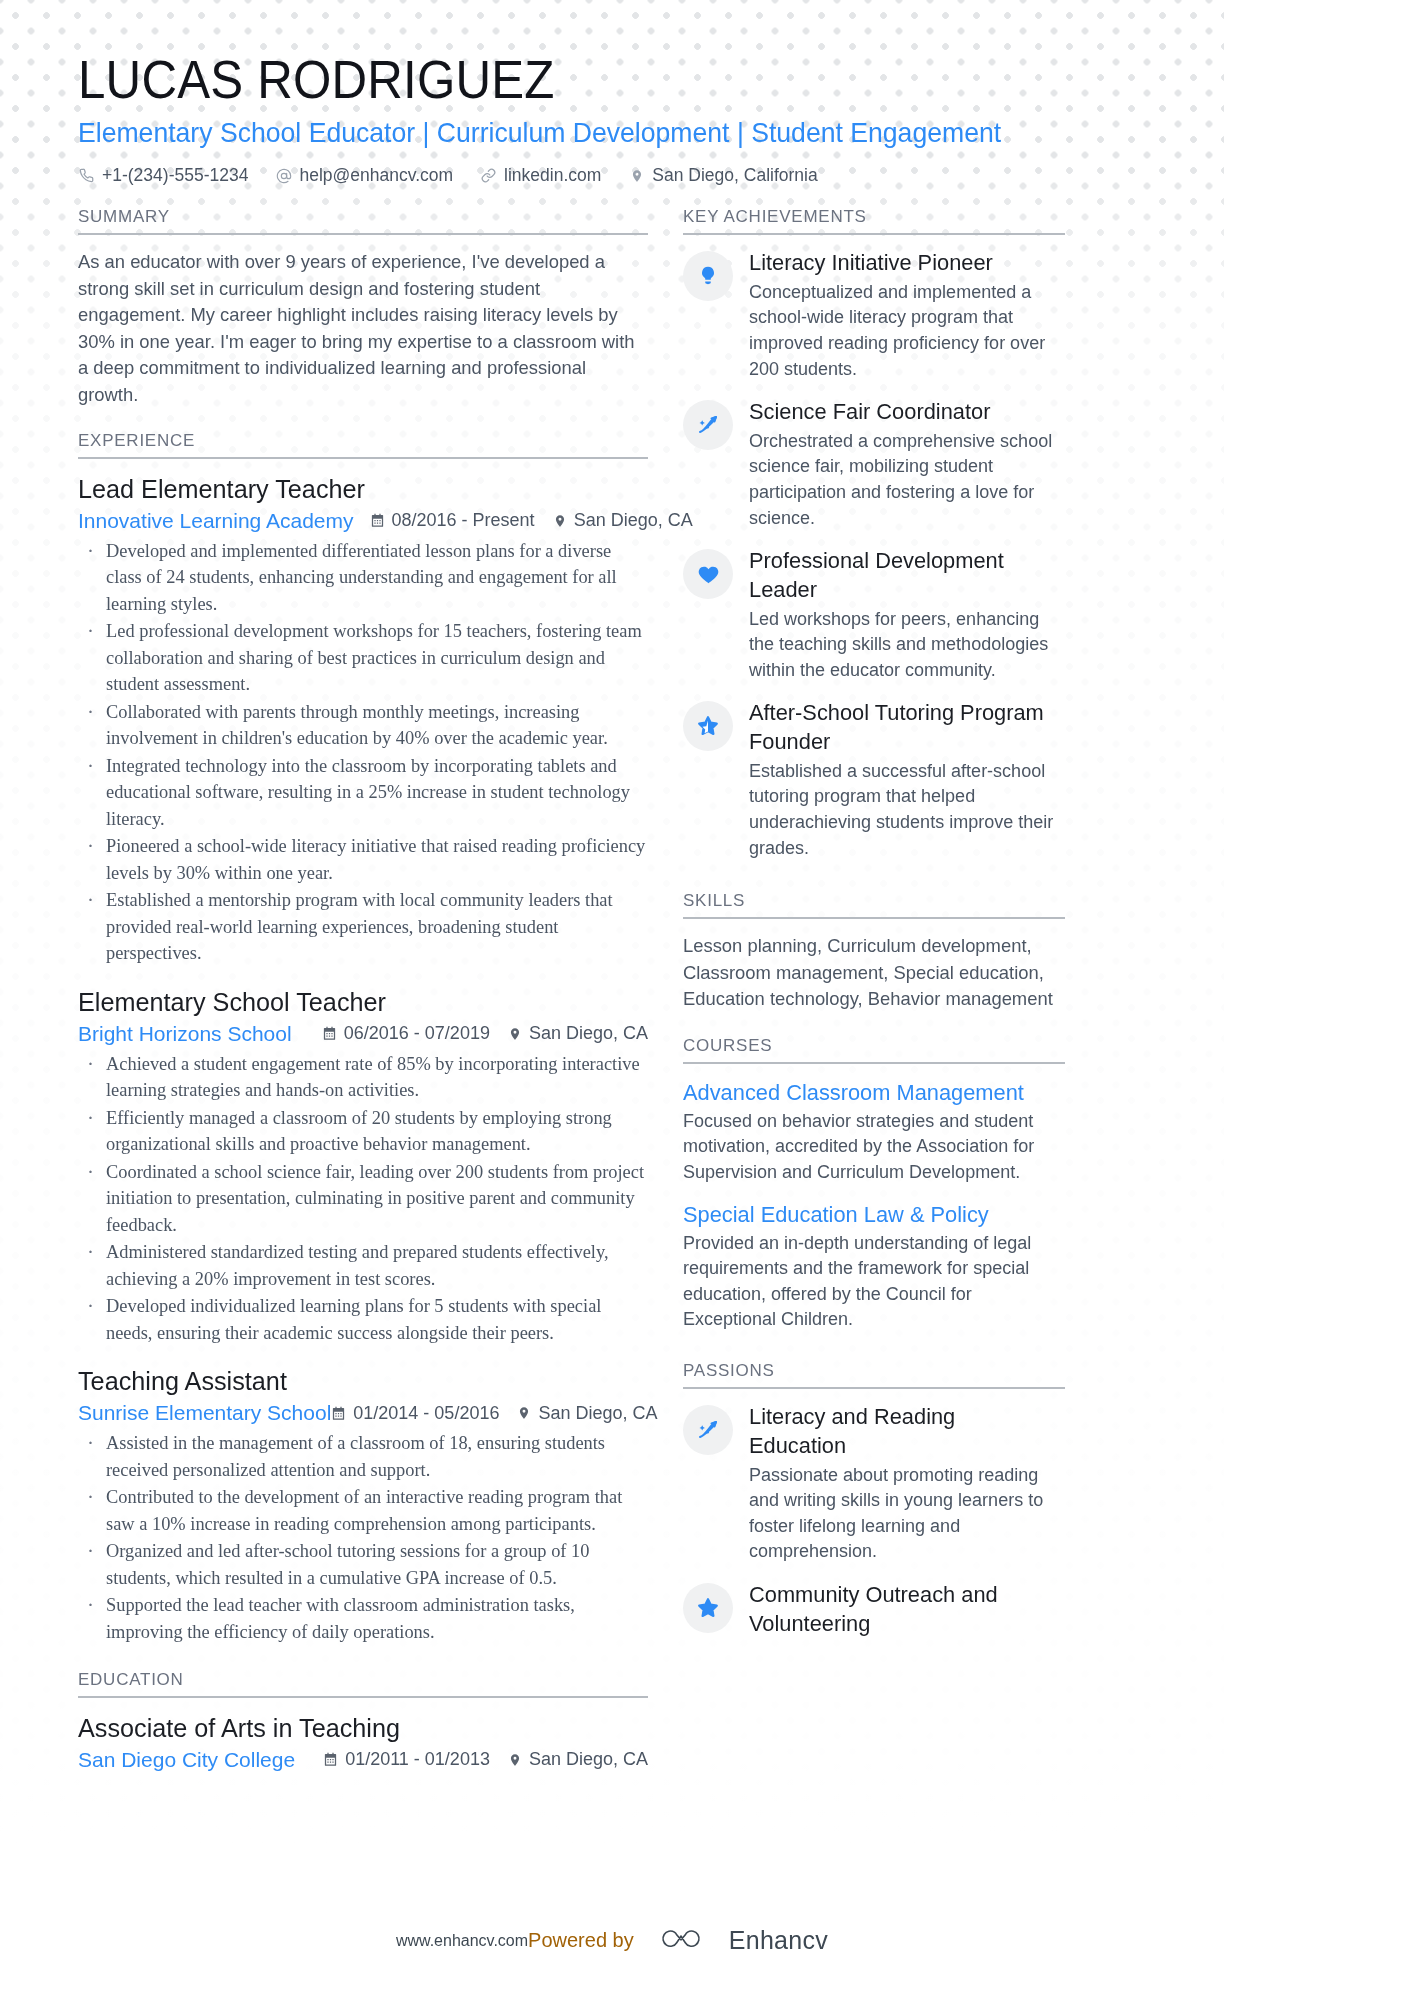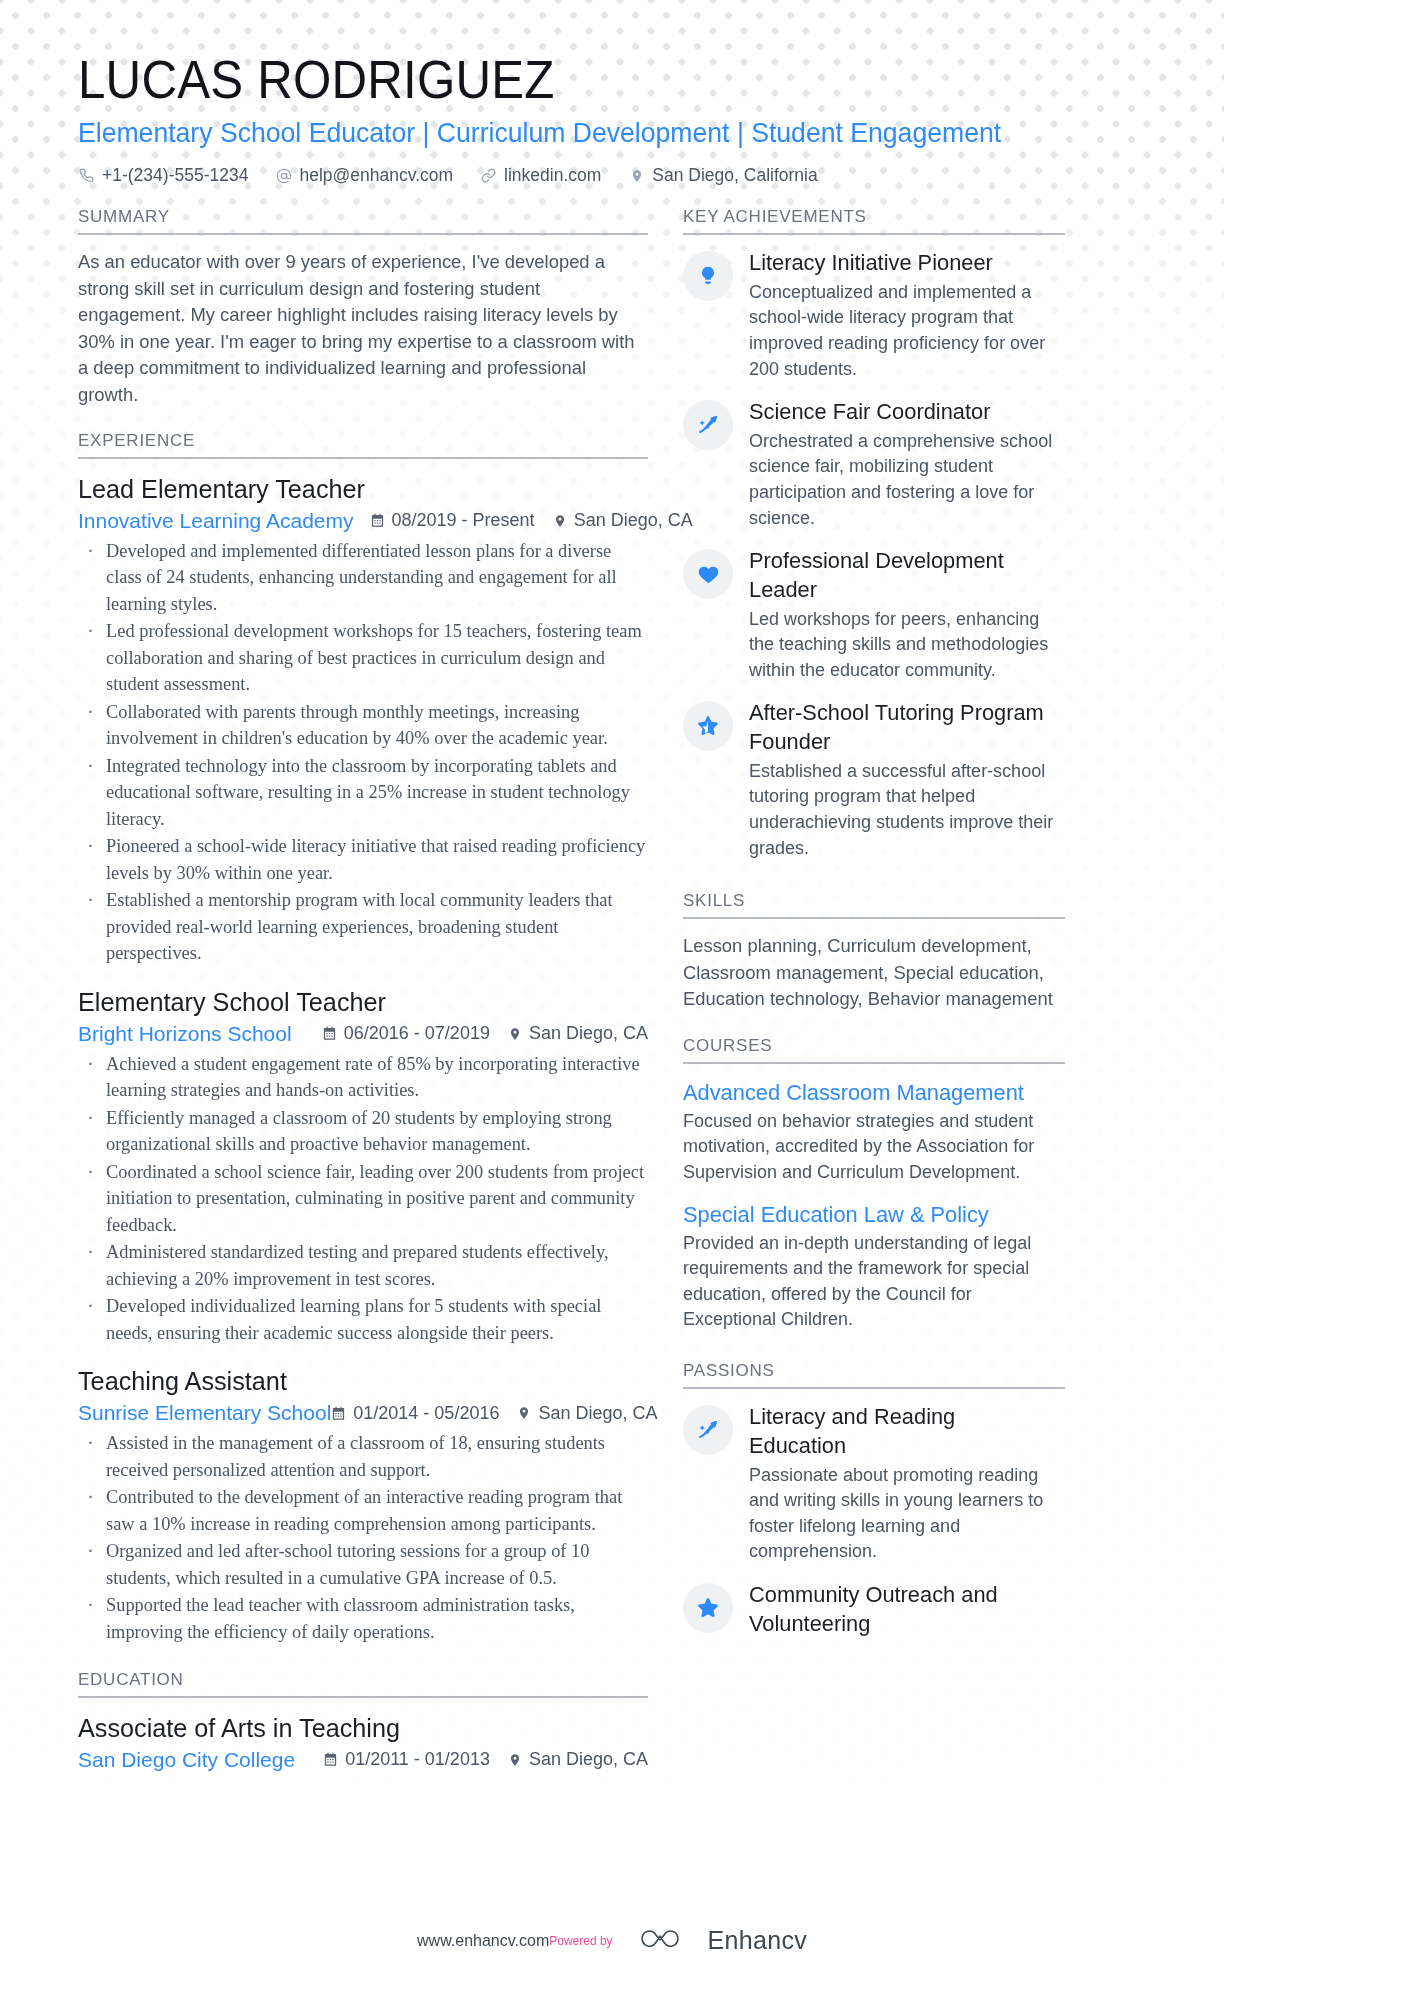--- a/index.html
+++ b/index.html
@@ -259,22 +259,22 @@
     background: #fff;
   }
   .footer-url {
     font-family: "Liberation Sans Narrow", "Liberation Sans", sans-serif;
     font-size: 16px;
     color: #3d4852;
   }
   .footer-right { display: flex; align-items: center; }
   .powered-by {
     font-family: "Liberation Sans Narrow", "Liberation Sans", sans-serif;
-    font-size: 12px;
-    color: #ec4899;
+    font-size: 20px;
+    color: #a16207;
     margin-right: 27px;
   }
   .brand { display: flex; align-items: center; }
   .brand svg { display: block; }
   .brand-name {
     font-family: "Liberation Sans Narrow", "Liberation Sans", sans-serif;
     font-size: 25px;
     color: #3d4852;
     margin-left: 28px;
     letter-spacing: 0.3px;
@@ -357,21 +357,21 @@
             <div class="entry">
               <div class="entry-title">Lead Elementary Teacher</div>
               <div class="entry-meta">
                 <span class="org">Innovative Learning Academy</span>
                 <span class="meta-date">
                   <span class="meta-icon">
                     <svg width="15" height="15" viewBox="0 0 24 24" fill="currentColor">
                       <path d="M7 1h2v2h6V1h2v2h3a1 1 0 0 1 1 1v17a1 1 0 0 1-1 1H4a1 1 0 0 1-1-1V4a1 1 0 0 1 1-1h3V1zm12 8H5v11h14V9zM7 11h2v2H7v-2zm4 0h2v2h-2v-2zm4 0h2v2h-2v-2zM7 15h2v2H7v-2zm4 0h2v2h-2v-2zm4 0h2v2h-2v-2z"></path>
                     </svg>
                   </span>
-                  <span>08/2019 - Present</span>
+                  <span>08/2016 - Present</span>
                 </span>
                 <span class="meta-loc">
                   <span class="meta-icon">
                     <svg width="14" height="14" viewBox="0 0 24 24" fill="currentColor">
                       <path d="M12 2C8.13 2 5 5.13 5 9c0 5.25 7 13 7 13s7-7.75 7-13c0-3.87-3.13-7-7-7zm0 9.5A2.5 2.5 0 1 1 12 6.5a2.5 2.5 0 0 1 0 5z"></path>
                     </svg>
                   </span>
                   <span>San Diego, CA</span>
                 </span>
               </div>

